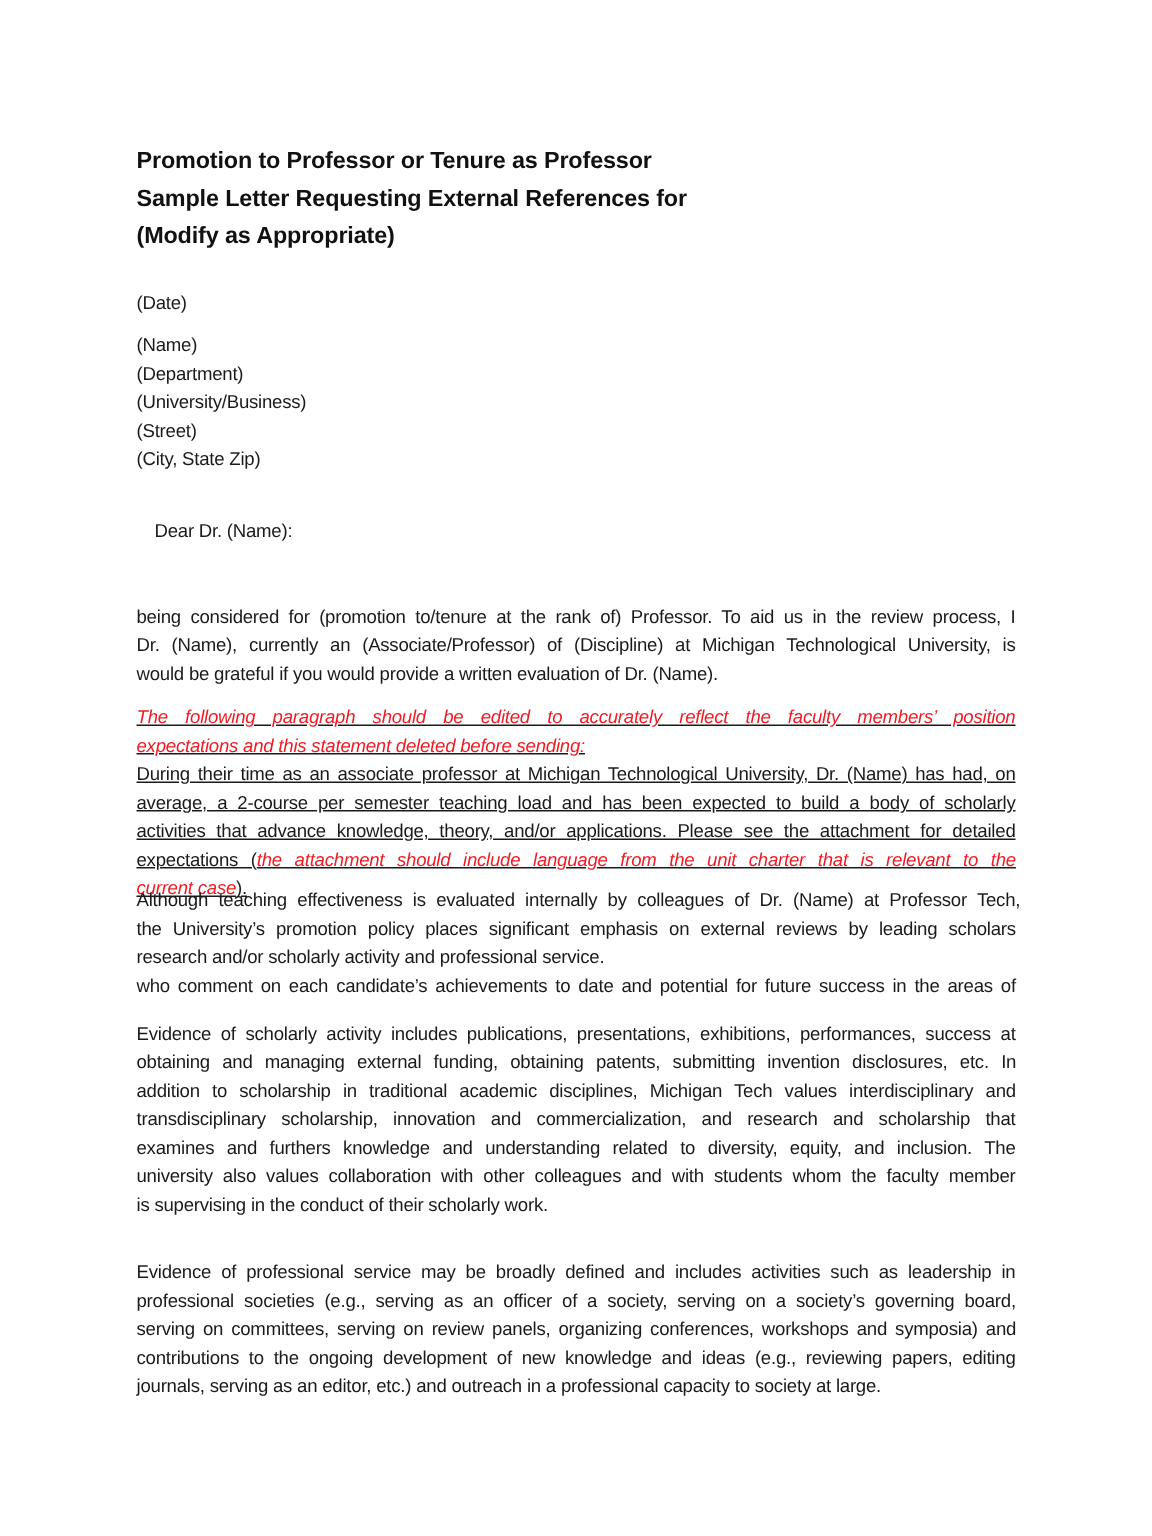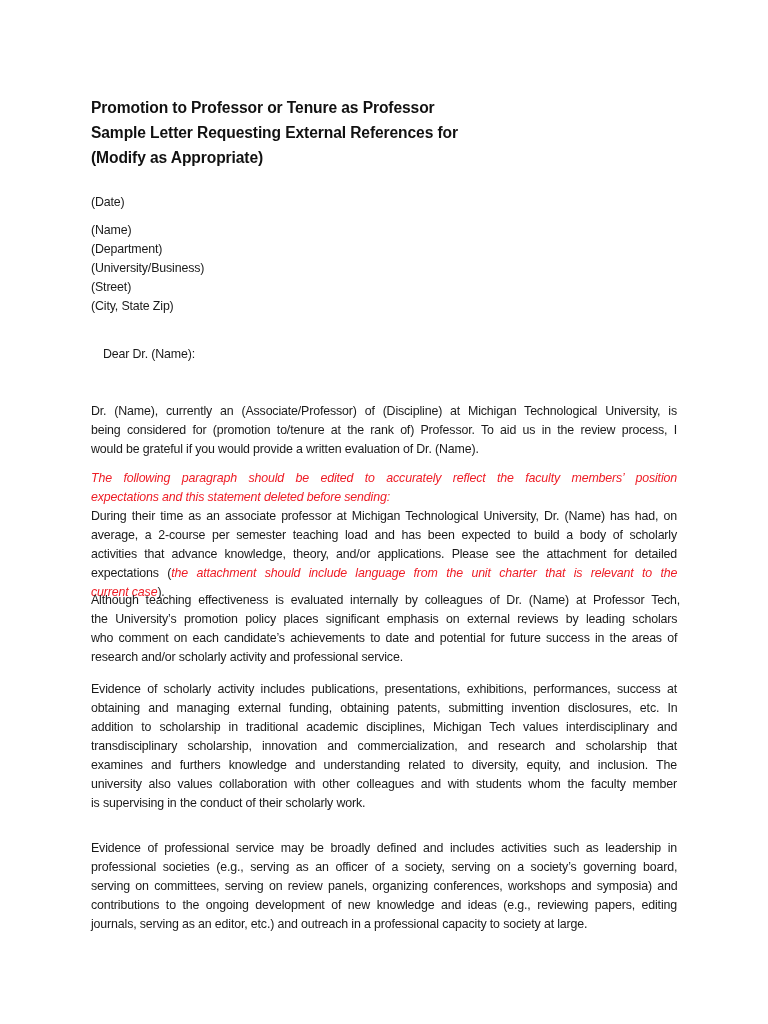--- a/index.html
+++ b/index.html
@@ -59,21 +59,21 @@
       left: 0;
       margin-left: 12px;
     }
     .para {
       position: absolute;
       left: 0;
       width: 586px;
       text-align: justify;
     }
     .p1 { top: 307px; text-align: left; }
-    .p2 { top: 374px; }
+    .p2 { top: 374px; text-decoration: underline; }
     .p3 { top: 496px; }
     .p4 { top: 585px; }
     .p5 { top: 724px; }
     .note {
       color: #ee1c25;
       font-style: italic;
     }
     .line {
       display: block;
       text-align: justify;
@@ -103,40 +103,40 @@
       <div>(Name)</div>
       <div>(Department)</div>
       <div>(University/Business)</div>
       <div>(Street)</div>
       <div>(City, State Zip)</div>
     </div>
 
     <div class="body-text salutation">Dear Dr. (Name):</div>
 
     <div class="body-text para p1">
+      <span class="line" style="display: block; word-spacing: 2.88889px;">being considered for (promotion to/tenure at the rank of) Professor.  To aid us in the review process, I</span>
       <span class="line" style="display: block; word-spacing: 4.63636px;">Dr. (Name), currently an (Associate/Professor) of (Discipline) at Michigan Technological University, is</span>
-      <span class="line" style="display: block; word-spacing: 2.88889px;">being considered for (promotion to/tenure at the rank of) Professor.  To aid us in the review process, I</span>
       <span class="line last" style="display: block;">would be grateful if you would provide a written evaluation of Dr. (Name).</span>
     </div>
 
     <div class="body-text para p2">
       <span class="line note" style="display: block; word-spacing: 8.16667px;">The following paragraph should be edited to accurately reflect the faculty members’ position</span>
       <span class="line last note" style="display: block;">expectations and this statement deleted before sending:</span>
       <span class="line" style="display: block; word-spacing: 1.86667px;">During their time as an associate professor at Michigan Technological University, Dr. (Name) has had, on</span>
       <span class="line" style="display: block; word-spacing: 3.4375px;">average, a 2-course per semester teaching load and has been expected to build a body of scholarly</span>
       <span class="line" style="display: block; word-spacing: 3.91667px;">activities that advance knowledge, theory, and/or applications. Please see the attachment for detailed</span>
       <span class="line" style="display: block; word-spacing: 5.14286px;"><span>expectations (</span><span class="note">the attachment should include language from the unit charter that is relevant to the</span></span>
       <span class="line last" style="display: block;"><span class="note">current case</span><span>).</span></span>
     </div>
 
     <div class="body-text para p3">
       <span class="line" style="display: block; word-spacing: 3.61538px;">Although teaching effectiveness is evaluated internally by colleagues of Dr. (Name) at Professor Tech,</span>
       <span class="line" style="display: block; word-spacing: 4.16667px;">the University’s promotion policy places significant emphasis on external reviews by leading scholars</span>
+      <span class="line last" style="display: block;">research and/or scholarly activity and professional service.</span>
       <span class="line" style="display: block; word-spacing: 2px;">who comment on each candidate’s achievements to date and potential for future success in the areas of</span>
-      <span class="line last" style="display: block;">research and/or scholarly activity and professional service.</span>
     </div>
 
     <div class="body-text para p4">
       <span class="line" style="display: block; word-spacing: 3.1px;">Evidence of scholarly activity includes publications, presentations, exhibitions, performances, success at</span>
       <span class="line" style="display: block; word-spacing: 4.90909px;">obtaining and managing external funding, obtaining patents, submitting invention disclosures, etc. In</span>
       <span class="line" style="display: block; word-spacing: 4.81818px;">addition to scholarship in traditional academic disciplines, Michigan Tech values interdisciplinary and</span>
       <span class="line" style="display: block; word-spacing: 6.88889px;">transdisciplinary scholarship, innovation and commercialization, and research and scholarship that</span>
       <span class="line" style="display: block; word-spacing: 5px;">examines and furthers knowledge and understanding related to diversity, equity, and inclusion. The</span>
       <span class="line" style="display: block; word-spacing: 3.38462px;">university also values collaboration with other colleagues and with students whom the faculty member</span>
       <span class="line last" style="display: block;">is supervising in the conduct of their scholarly work.</span>

